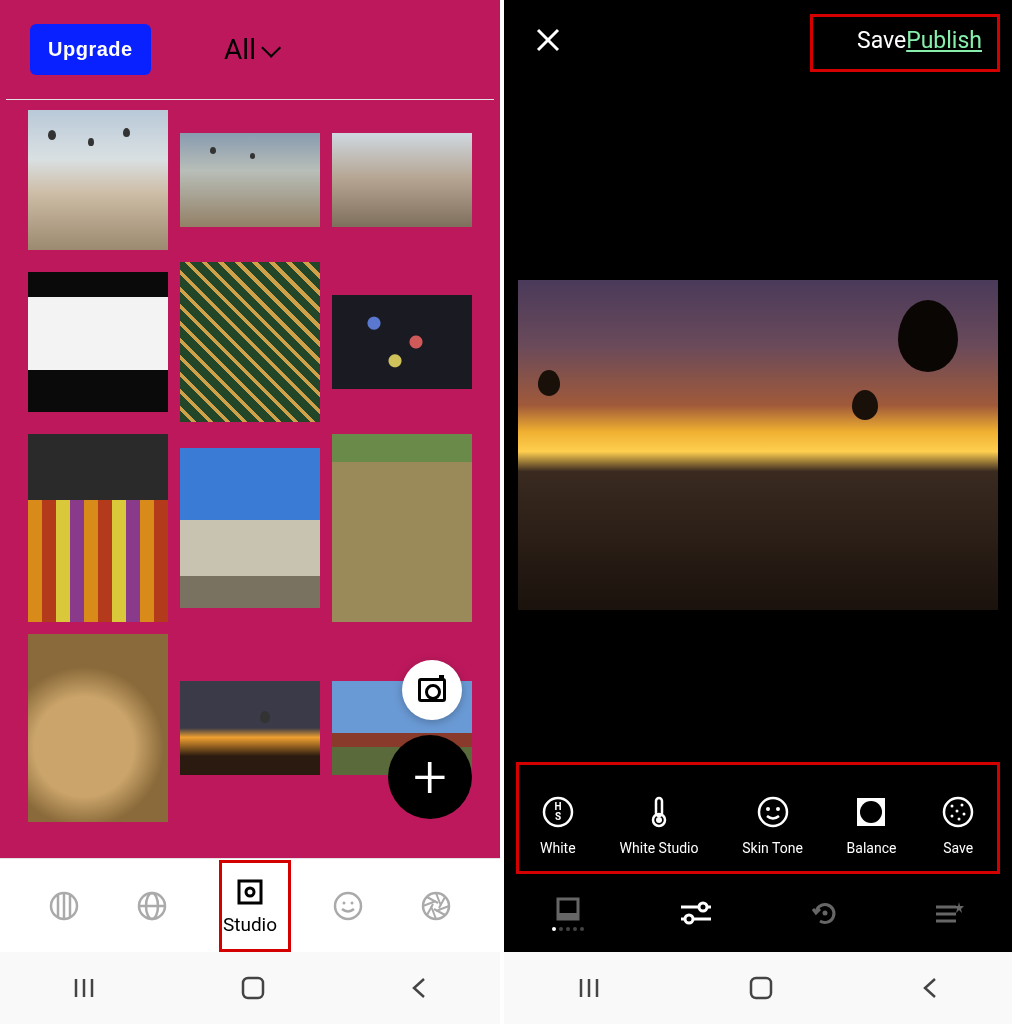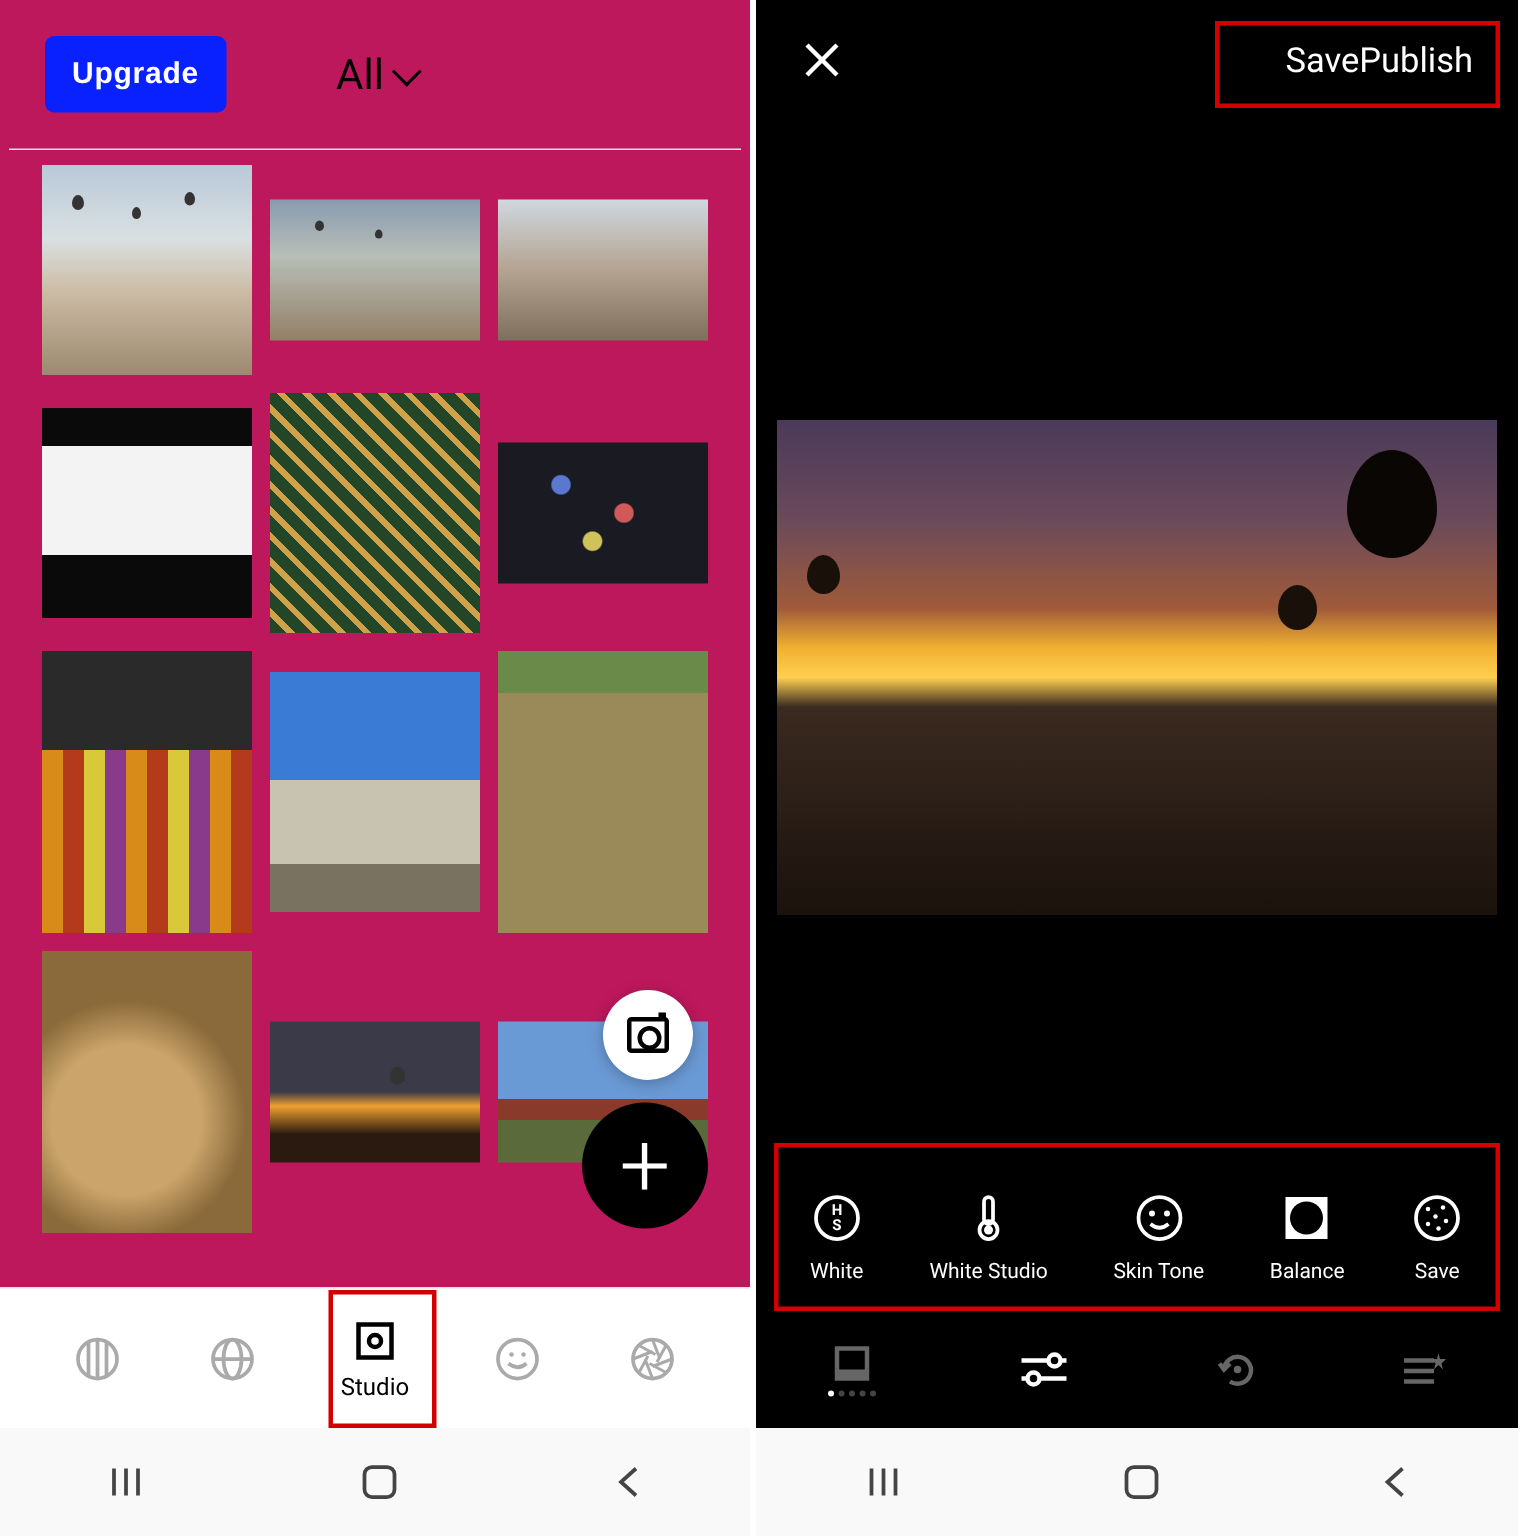--- a/index.html
+++ b/index.html
@@ -70,37 +70,37 @@
   .plus-fab {
     position:absolute; width:84px; height:84px; border-radius:50%; background:#000;
     right: 28px; top: 735px; display:flex; align-items:center; justify-content:center;
   }
   .plus { color:#fff; font-size:60px; font-weight:300; line-height:0;}
 
   .left-tabbar {
     position:absolute; bottom:72px; left:0; right:0; border-top:1px solid #e3e3e3;
     display:flex; justify-content:space-around; align-items:center; height:94px; padding:0 20px; background:#fff;
   }
-  .tab-item { display:flex; flex-direction:column; align-items:center; gap:4px; color:#aaa; font-size:16px;}
+  .tab-item { display:flex; flex-direction:column; align-items:center; gap:4px; color:#aaa; font-size:19px;}
   .tab-item.active { color:#000; }
   .tab-icon { width:34px; height:34px; display:flex; align-items:center; justify-content:center;}
   .highlight-box { position:absolute; border:3px solid #d40000; pointer-events:none;}
 
   .sys-nav {
     position:absolute; bottom:0; left:0; right:0; height:72px; background:#f9f9f9;
     display:flex; justify-content:space-around; align-items:center;
   }
   .sys-icon { color:#444; }
 
   
   .right-header { display:flex; align-items:center; justify-content:space-between; padding:26px 30px; }
   .close-x { color:#fff; font-size:30px; font-weight:300; }
   .save-publish { display:flex; align-items:flex-start; font-size:23px;}
   .save-lbl { color:#fff; }
-  .publish-lbl { color:#ffffff; }
+  .publish-lbl { color:#86efac;text-decoration:underline; }
 
   .editor-image {
     margin: 200px 14px 0 14px; height: 330px;
     background: linear-gradient(to bottom,
       #4a3a5a 0%, #6a4a5a 20%, #a05a3a 38%, #f0b030 46%, #ffcf50 52%, #3a2a20 58%, #1a120c 100%);
     position:relative;
   }
 
   .edit-tools {
     position:absolute; bottom:150px; left:14px; right:14px;

